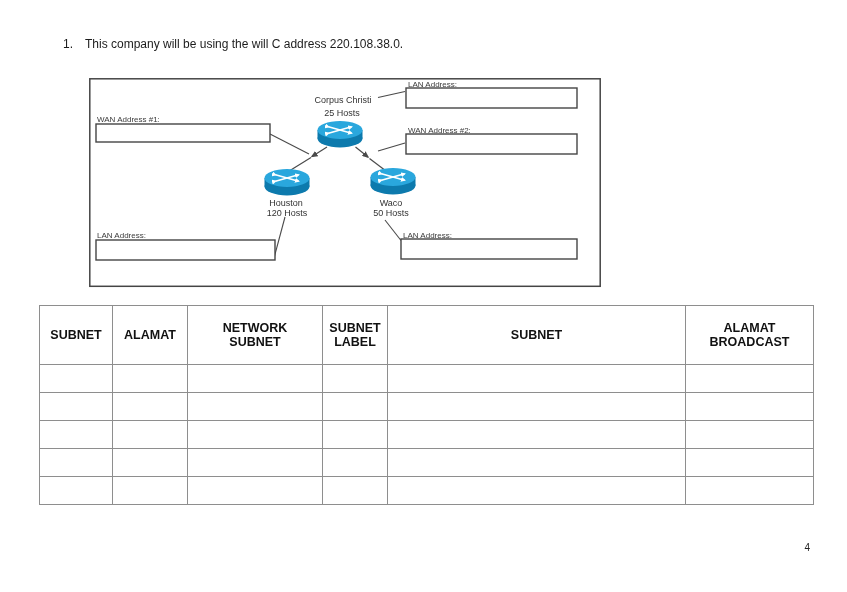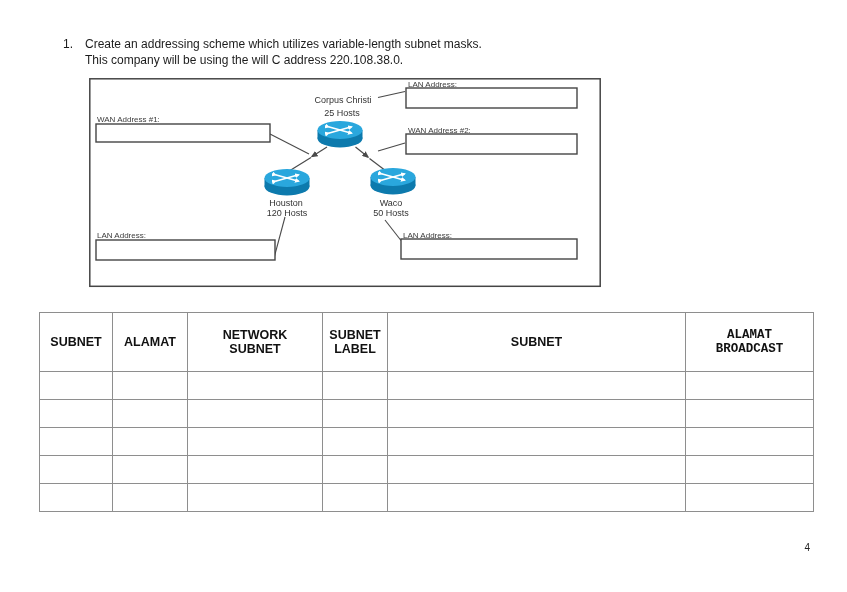--- a/index.html
+++ b/index.html
@@ -11,38 +11,37 @@
   .instruction{position:absolute;left:63px;top:37px;display:flex;font-size:12px;line-height:15.5px;color:#1c1c1c;}
   .instruction .num{width:22px;flex:0 0 22px;}
   
   .diagram{position:absolute;left:89px;top:78px;}
   .flabel{font-size:8px;fill:#3b3b3b;}
   .rlabel{font-size:9px;fill:#333333;text-anchor:middle;}
   .fieldbox{fill:#ffffff;stroke:#454545;stroke-width:1.4;}
   .ptr{stroke:#4a4a4a;stroke-width:1.1;fill:none;}
   .linkln{stroke:#4a4a4a;stroke-width:1.2;fill:none;}
   
-  table.addr{position:absolute;left:39px;top:312px;width:774px;border-collapse:collapse;table-layout:fixed;border-radius:7px;}
+  table.addr{position:absolute;left:39px;top:305px;width:774px;border-collapse:collapse;table-layout:fixed;border-radius:7px;}
   .addr th,.addr td{border:1px solid #8e8e8e;background:#fff;}
   .addr th{height:58px;font-size:12.5px;font-weight:bold;color:#111;text-align:center;vertical-align:middle;line-height:14px;padding:0;}
   .addr th:nth-child(3){padding:0 26px;}
   .addr th:nth-child(4){padding:0 2px;}
-  .addr th:nth-child(6){padding:0 14px;font-family:Liberation Mono, monospace;}
+  .addr th:nth-child(6){padding:0 14px;}
   .addr td{height:27px;padding:0;}
   .pagenum{position:absolute;left:770px;top:542px;width:40px;text-align:right;font-size:10px;color:#222;}
 </style>
 </head>
 <body>
 
 <div class="page">
 
   <div class="instruction">
     <span class="num">1.</span>
     <span>
-      <div>Create an addressing scheme which utilizes variable-length subnet masks.</div>
       <div>This company will be using the will C address 220.108.38.0.</div>
     </span>
   </div>
 
   <svg class="diagram" width="513" height="210" viewBox="89 78 513 210" xmlns="http://www.w3.org/2000/svg">
     <defs>
       <marker id="arrD" markerWidth="7" markerHeight="6" refX="5.5" refY="3" orient="auto" markerUnits="userSpaceOnUse">
         <path d="M0,0L7,3L0,6Z" fill="#4a4a4a"></path>
       </marker>
       <marker id="arrW" markerWidth="5" markerHeight="5" refX="3.5" refY="2.5" orient="auto" markerUnits="userSpaceOnUse">

